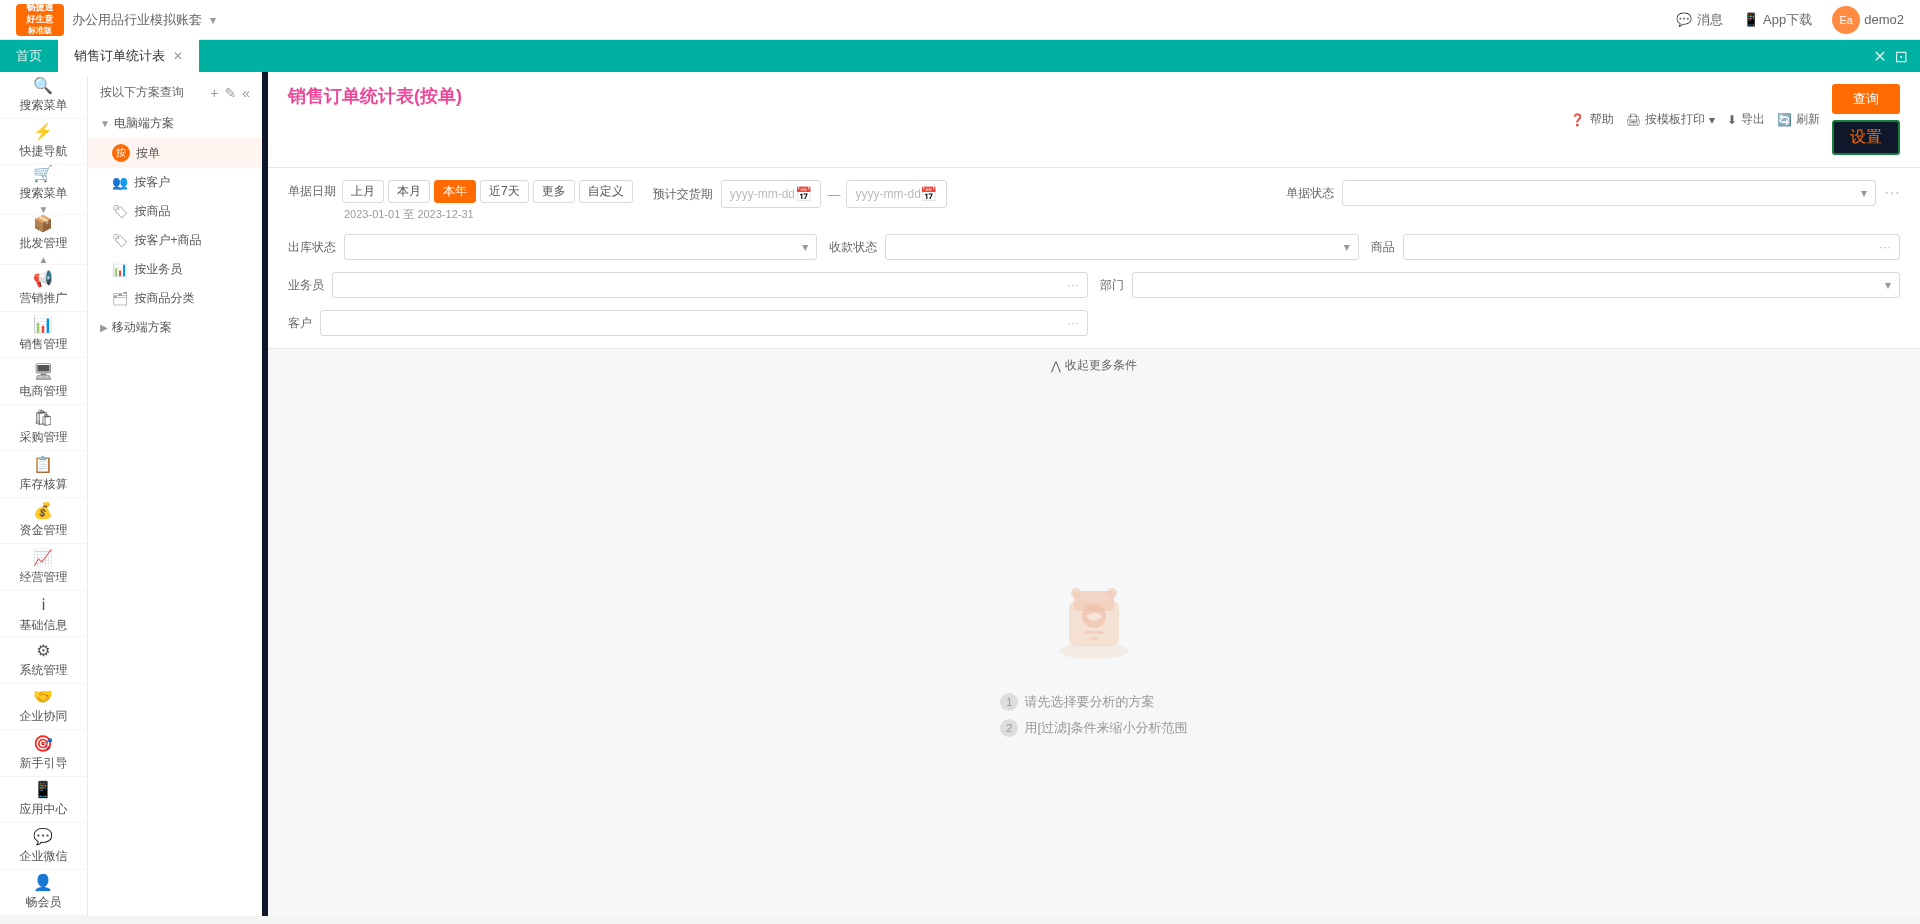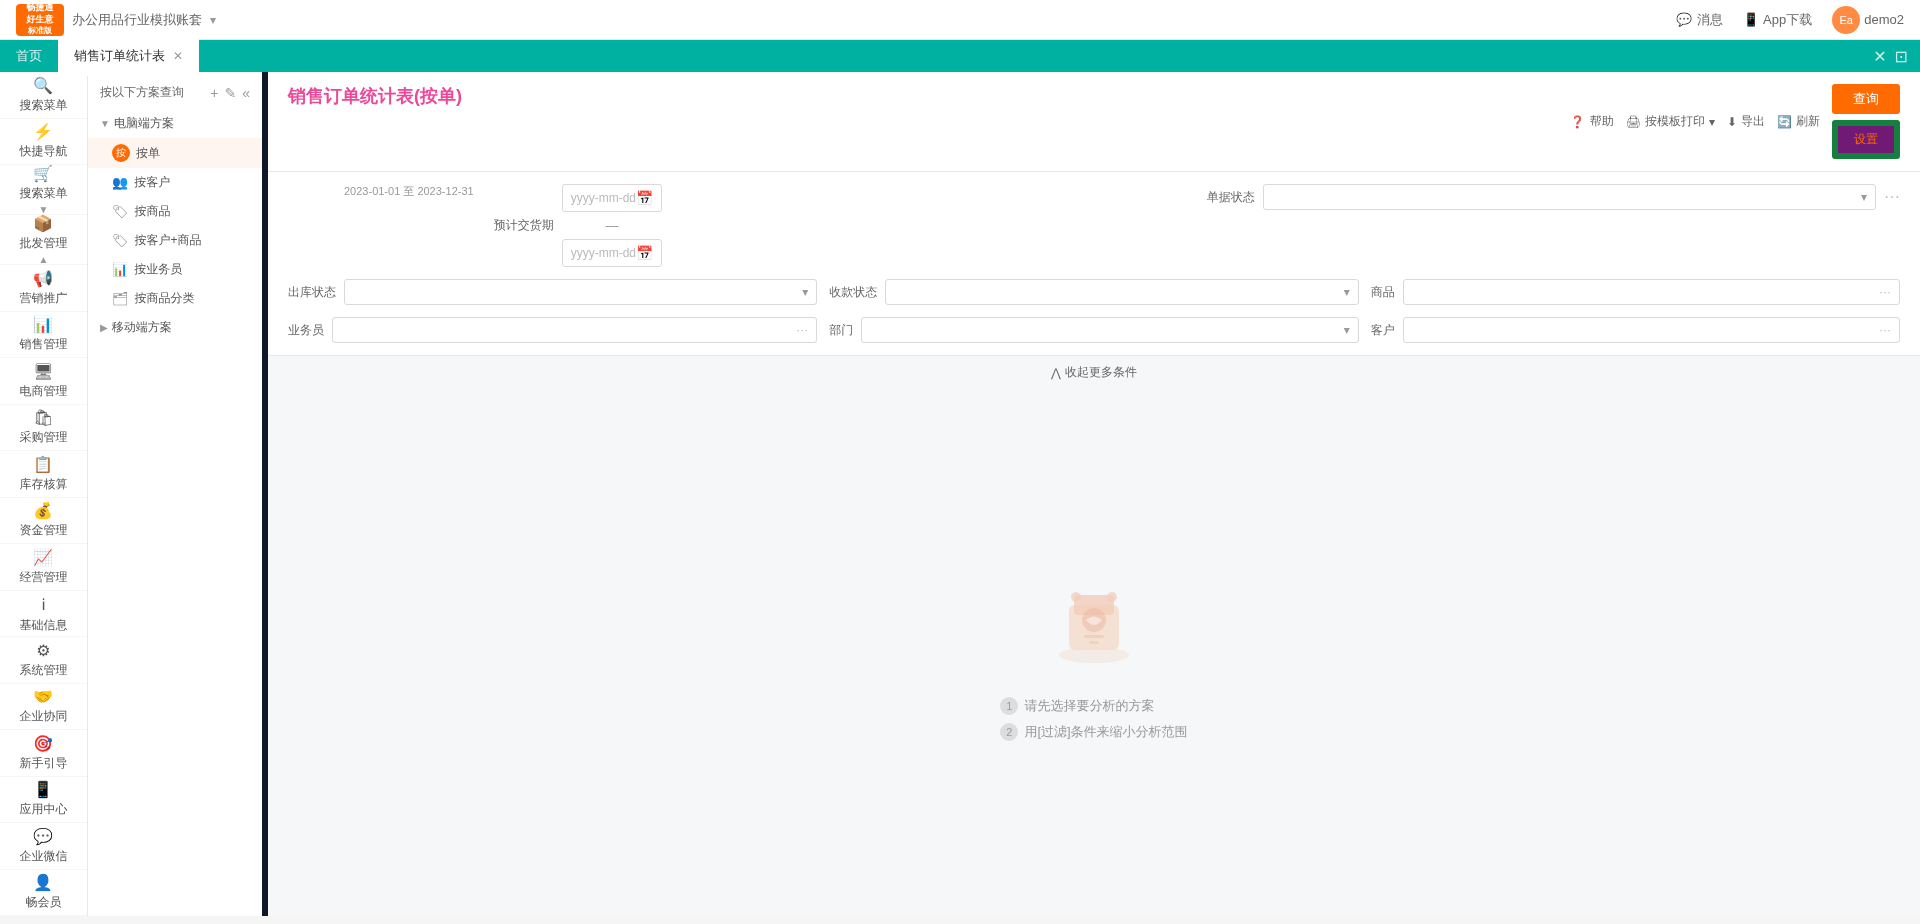--- a/index.html
+++ b/index.html
@@ -165,34 +165,34 @@
       padding: 2px 8px;
       border: 1px solid #d9d9d9;
       border-radius: 3px;
       background: #fff;
       font-size: 12px;
       cursor: pointer;
       color: #555;
     }
     .period-btn.active { background: #ff6b00; color: #fff; border-color: #ff6b00; }
 
-    .date-input-group { display: flex; align-items: center; gap: 6px; flex-direction: column; }
+    .date-input-group { display: flex; align-items: center; gap: 6px; }
     .date-icon { color: #bbb; font-size: 14px; }
     .date-separator { color: #999; }
 
     
     .btn-query {
       background: #ff6b00; color: #fff;
       border: none; border-radius: 3px;
       padding: 6px 20px; font-size: 13px; cursor: pointer;
     }
     .btn-setting {
-      background: #701a75; color: #ff6b00;
-      border: 6px solid #15803d; border-radius: 3px;
-      padding: 5px 16px; font-size: 12px; cursor: pointer;
+      background: #0f172a; color: #ff6b00;
+      border: 2px solid #15803d; border-radius: 3px;
+      padding: 5px 16px; font-size: 16px; cursor: pointer;
     }
 
     
     .collapse-bar {
       background: #f5f7f9;
       display: flex; align-items: center; justify-content: center;
       padding: 8px;
       cursor: pointer;
       color: #666; font-size: 12px; gap: 4px;
     }
@@ -437,20 +437,31 @@
             <button class="btn-query">查询</button>
             <button class="btn-setting">设置</button>
           </div>
         </div>
       </div>
 
       <div class="filter-section">
 
         <div style="display:flex;align-items:flex-start;gap:20px;margin-bottom:12px;">
           <div class="filter-cell" style="align-items:flex-start;flex-direction:column;gap:4px;">
+            <div style="display:flex;align-items:center;gap:6px;">
+              <span class="filter-cell-label">单据日期</span>
+              <div class="period-btns">
+                <button class="period-btn">上月</button>
+                <button class="period-btn">本月</button>
+                <button class="period-btn active">本年</button>
+                <button class="period-btn">近7天</button>
+                <button class="period-btn">更多</button>
+                <button class="period-btn">自定义</button>
+              </div>
+            </div>
             <span style="font-size:11px;color:#999;padding-left:56px;">2023-01-01 至 2023-12-31</span>
           </div>
 
           <div class="filter-cell" style="flex:1;">
             <span class="filter-cell-label">预计交货期</span>
             <div class="date-input-group">
               <div class="input-with-suffix">
                 <span class="input-placeholder">yyyy-mm-dd</span>
                 <span class="date-icon">📅</span>
               </div>
@@ -489,21 +500,21 @@
           </div>
           <div class="filter-cell">
             <span class="filter-cell-label">商品</span>
             <div class="input-with-suffix" style="flex:1;">
               <span></span>
               <span style="color:#bbb;">···</span>
             </div>
           </div>
         </div>
 
-        <div style="display:grid;grid-template-columns:1fr 1fr 1fr;gap:12px;align-items:center;">
+        <div style="display:grid;grid-template-columns:1fr 1fr;gap:12px;align-items:center;">
           <div class="filter-cell">
             <span class="filter-cell-label">业务员</span>
             <div class="input-with-suffix" style="flex:1;">
               <span></span>
               <span style="color:#bbb;">···</span>
             </div>
           </div>
           <div class="filter-cell">
             <span class="filter-cell-label">部门</span>
             <div class="status-select" style="flex:1;">

